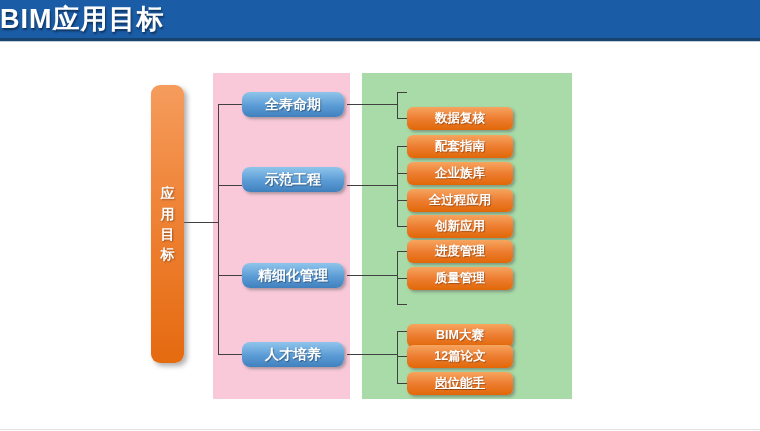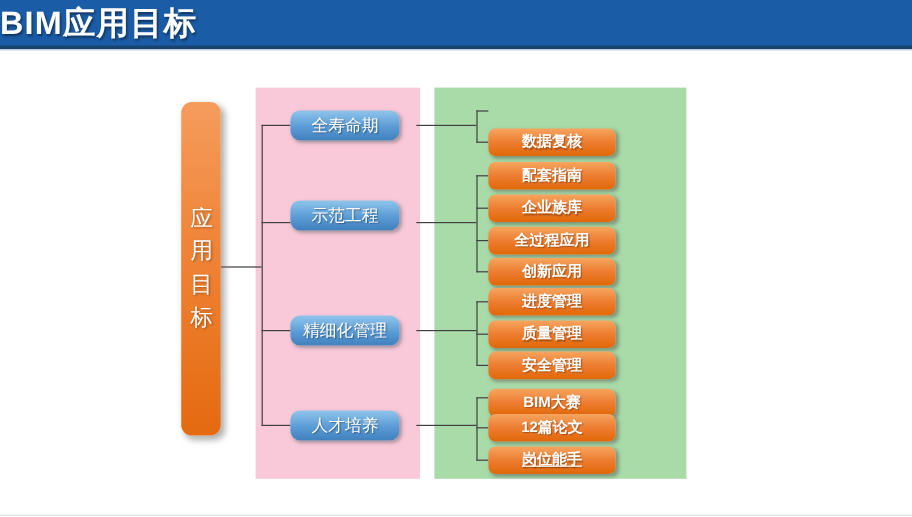--- a/index.html
+++ b/index.html
@@ -61,42 +61,42 @@
     border-radius: 9px;
     background: linear-gradient(180deg, #F59C5D 0%, #EF8336 45%, #E56A10 100%);
     box-shadow: 3px 3px 5px rgba(110,110,110,0.55);
     display: flex;
     align-items: center;
     justify-content: center;
   }
   .root-label {
     width: 18px;
     color: #ffffff;
-    font-size: 19px;
-    font-weight: normal;
+    font-size: 14px;
+    font-weight: bold;
     line-height: 1.45;
     text-align: center;
     word-break: break-all;
     text-shadow: 1px 1px 2px rgba(0,0,0,0.35);
   }
 
   
   .branch-node {
     position: absolute;
     left: 242px;
-    width: 91px; height: 25px;
+    width: 102px; height: 25px;
     border-radius: 8px;
     background: linear-gradient(180deg, #8FC5EB 0%, #5B9BD5 55%, #4080BD 100%);
     box-shadow: 2px 2px 3px rgba(100,100,100,0.5);
     display: flex;
     align-items: center;
     justify-content: center;
     color: #ffffff;
     font-size: 14px;
-    font-weight: normal;
+    font-weight: bold;
     text-shadow: 1px 1px 1px rgba(0,0,0,0.35);
   }
   .branch-1 { top: 92px; }
   .branch-2 { top: 167px; }
   .branch-3 { top: 263px; }
   .branch-4 { top: 342px; }
 
   
   .leaf-node {
     position: absolute;
@@ -189,20 +189,19 @@
   <div class="branch-node branch-3">精细化管理</div>
   <div class="branch-node branch-4">人才培养</div>
 
   <div class="leaf-node leaf-2">数据复核</div>
   <div class="leaf-node leaf-3">配套指南</div>
   <div class="leaf-node leaf-4">企业族库</div>
   <div class="leaf-node leaf-5">全过程应用</div>
   <div class="leaf-node leaf-6">创新应用</div>
   <div class="leaf-node leaf-7">进度管理</div>
   <div class="leaf-node leaf-8">质量管理</div>
-  <div class="leaf-node leaf-9">安全管理</div>
   <div class="leaf-node leaf-10">BIM大赛</div>
   <div class="leaf-node leaf-11">12篇论文</div>
   <div class="leaf-node leaf-12">岗位能手</div>
 
   <div class="footer-line"></div>
 
 </div>
 
 </body></html>

